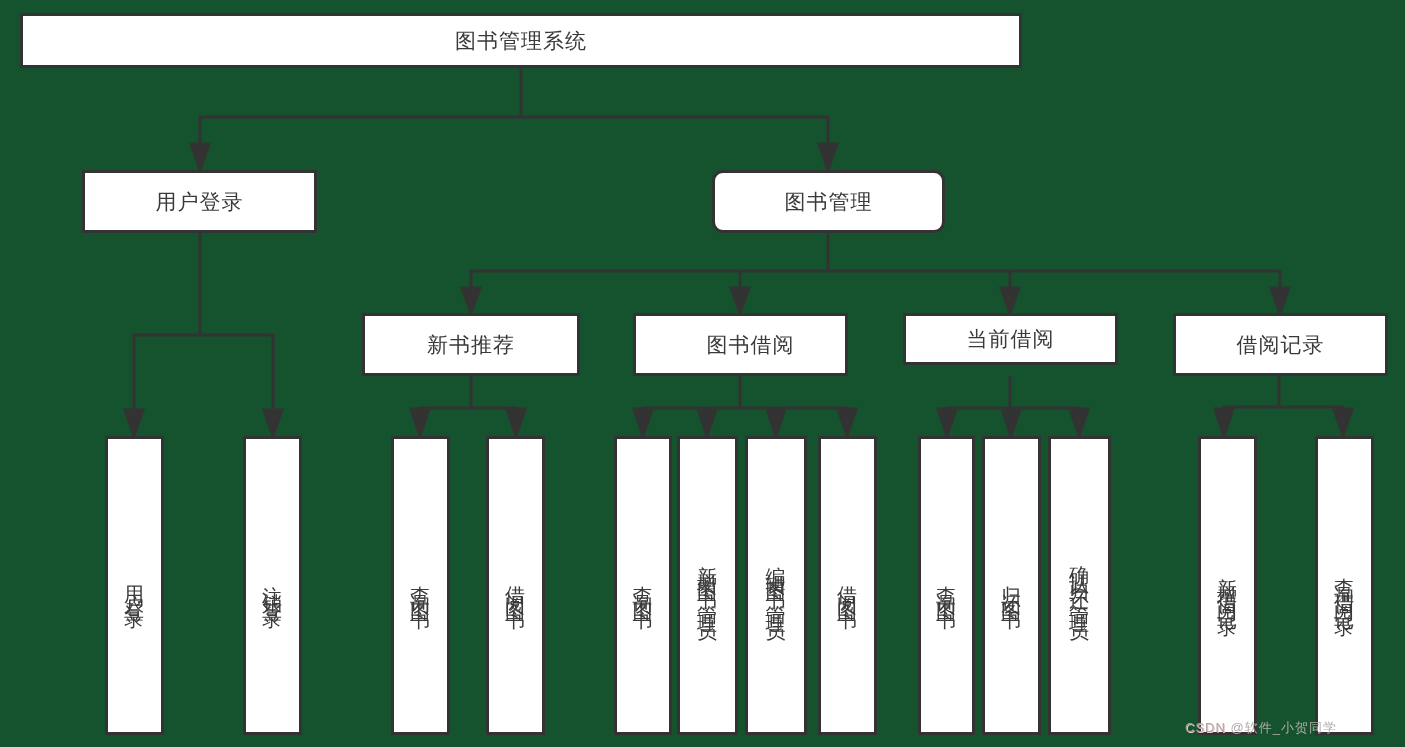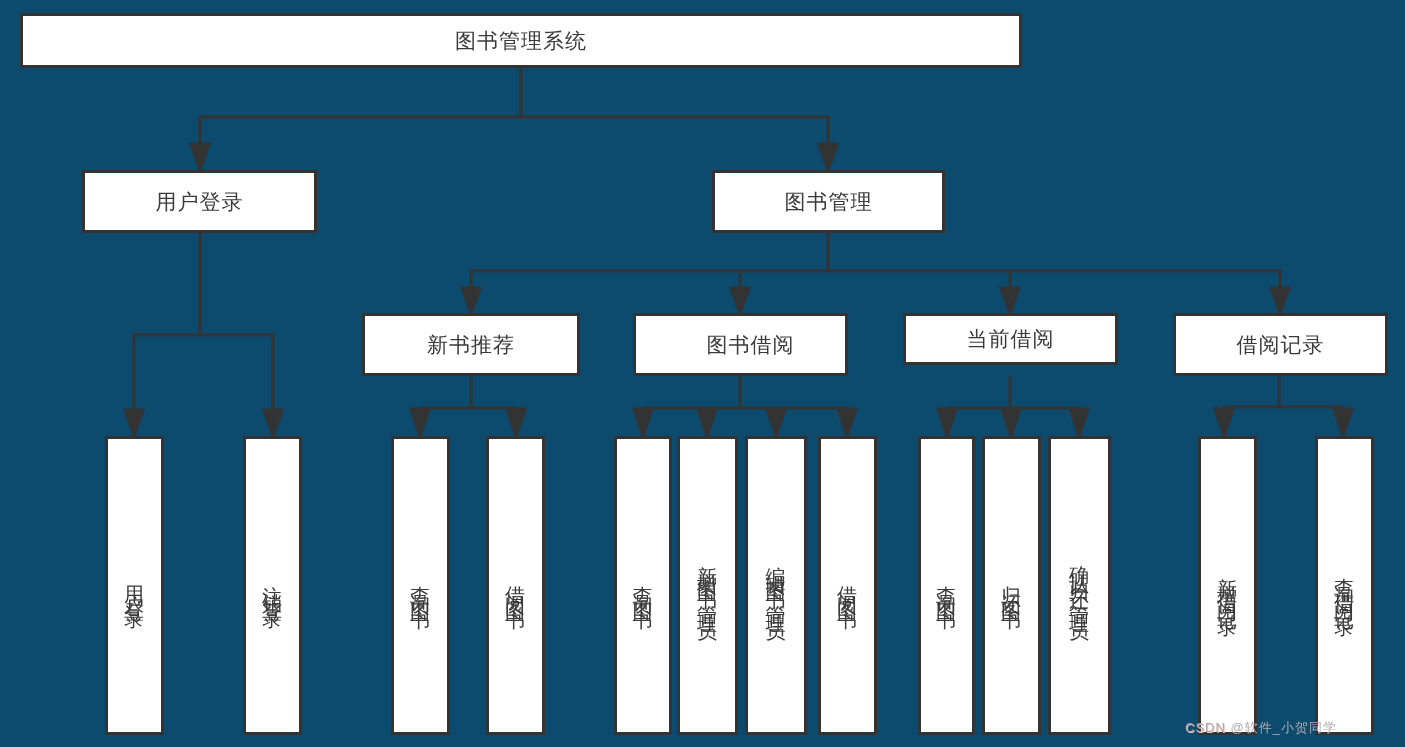--- a/index.html
+++ b/index.html
@@ -1,17 +1,17 @@
 <!DOCTYPE html>
 <html><head>
 <meta charset="utf-8">
 <style>
   html,body{margin:0;padding:0;background:#fff;}
   #canvas{
-    position:relative;width:1405px;height:747px;background:#0c4a6e;
+    position:relative;width:1405px;height:747px;background:#14532d;
     font-family:"Liberation Sans",sans-serif;color:#3a3a3a;overflow:hidden;
   }
   #connectors{position:absolute;left:0;top:0;width:1405px;height:747px;}
   .hnode{
     position:absolute;box-sizing:border-box;border:3px solid #333333;background:#ffffff;
     display:flex;align-items:center;justify-content:center;
     font-size:21px;letter-spacing:1px;color:#3a3a3a;white-space:nowrap;
   }
   .vnode{
     position:absolute;box-sizing:border-box;border:3px solid #333333;background:#ffffff;
@@ -90,21 +90,21 @@
     </g>
   </svg>
 
   <div class="hnode" style="left:20px;top:13px;width:1002px;height:55px;">
     <span>图书管理系统</span>
   </div>
 
   <div class="hnode" style="left:82px;top:170px;width:235px;height:63px;">
     <span>用户登录</span>
   </div>
-  <div class="hnode" style="left:712px;top:170px;width:233px;height:63px;">
+  <div class="hnode" style="left:712px;top:170px;width:233px;height:63px;border-radius:11px;">
     <span>图书管理</span>
   </div>
 
   <div class="hnode" style="left:362px;top:313px;width:218px;height:63px;">
     <span>新书推荐</span>
   </div>
   <div class="hnode" style="left:633px;top:313px;width:215px;height:63px;padding-left:20px;">
     <span>图书借阅</span>
   </div>
   <div class="hnode" style="left:903px;top:313px;width:215px;height:52px;">

